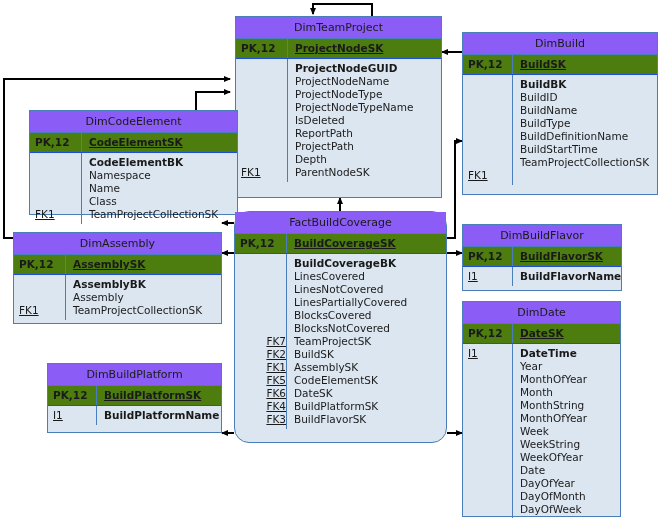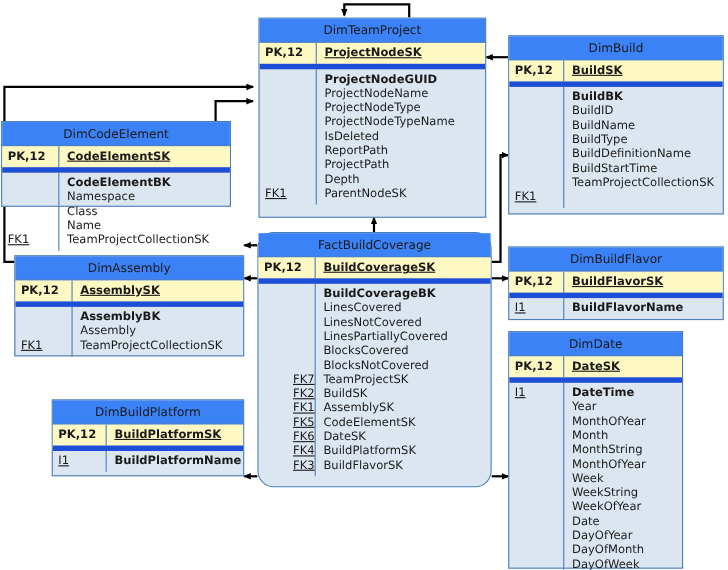--- a/index.html
+++ b/index.html
@@ -33,32 +33,32 @@
     box-sizing: border-box;
     border: 1px solid #4a7ebb;
     background: #dce6f1;
     z-index: 10;
   }
   .entity-title {
     box-sizing: border-box;
     height: 22px;
     line-height: 21px;
     text-align: center;
-    background: #3b82f6;
+    background: #8b5cf6;
     border-bottom: 1px solid #4a7ebb;
     font-size: 11px;
     color: #1a1a1a;
   }
   .row {
     display: flex;
     box-sizing: border-box;
   }
   .row.pk-row {
-    border-bottom: 5px solid #1d4ed8;
-    background: #fef9c3;
+    border-bottom: 1px solid #1d4ed8;
+    background: #4d7c0f;
   }
   .col-key {
     box-sizing: border-box;
     flex: 0 0 auto;
     border-right: 1px solid #4a7ebb;
     padding: 3px 0 3px 5px;
     font-size: 10.5px;
     color: #1a1a1a;
   }
   .col-attr {
@@ -181,43 +181,43 @@
         <div class="attr-line">BuildID</div>
         <div class="attr-line">BuildName</div>
         <div class="attr-line">BuildType</div>
         <div class="attr-line">BuildDefinitionName</div>
         <div class="attr-line">BuildStartTime</div>
         <div class="attr-line">TeamProjectCollectionSK</div>
       </div>
     </div>
   </div>
 
-  <div class="entity" style="left:1px; top:110px; width:209px; height:78px;">
+  <div class="entity" style="left:29px; top:110px; width:209px; height:105px;">
     <div class="entity-title">DimCodeElement</div>
     <div class="row pk-row">
       <div class="col-key" style="width:52px;">
         <div class="key-line key-label">PK,12</div>
       </div>
       <div class="col-attr">
         <div class="attr-line pk-name">CodeElementSK</div>
       </div>
     </div>
     <div class="row">
       <div class="col-key" style="width:52px;">
         <div class="key-line key-label plain blank">I1</div>
         <div class="key-line key-label plain blank"></div>
         <div class="key-line key-label plain blank"></div>
         <div class="key-line key-label plain blank"></div>
         <div class="key-line key-label plain">FK1</div>
       </div>
       <div class="col-attr">
         <div class="attr-line bold">CodeElementBK</div>
         <div class="attr-line">Namespace</div>
+        <div class="attr-line">Name</div>
         <div class="attr-line">Class</div>
-        <div class="attr-line">Name</div>
         <div class="attr-line">TeamProjectCollectionSK</div>
       </div>
     </div>
   </div>
 
   <div class="entity" style="left:13px; top:232px; width:209px; height:92px;">
     <div class="entity-title">DimAssembly</div>
     <div class="row pk-row">
       <div class="col-key" style="width:52px;">
         <div class="key-line key-label">PK,12</div>
@@ -277,21 +277,21 @@
         <div class="attr-line">BuildSK</div>
         <div class="attr-line">AssemblySK</div>
         <div class="attr-line">CodeElementSK</div>
         <div class="attr-line">DateSK</div>
         <div class="attr-line">BuildPlatformSK</div>
         <div class="attr-line">BuildFlavorSK</div>
       </div>
     </div>
   </div>
 
-  <div class="entity" style="left:462px; top:224px; width:196px; height:67px;">
+  <div class="entity" style="left:462px; top:224px; width:160px; height:67px;">
     <div class="entity-title">DimBuildFlavor</div>
     <div class="row pk-row">
       <div class="col-key" style="width:50px;">
         <div class="key-line key-label">PK,12</div>
       </div>
       <div class="col-attr">
         <div class="attr-line pk-name">BuildFlavorSK</div>
       </div>
     </div>
     <div class="row">

